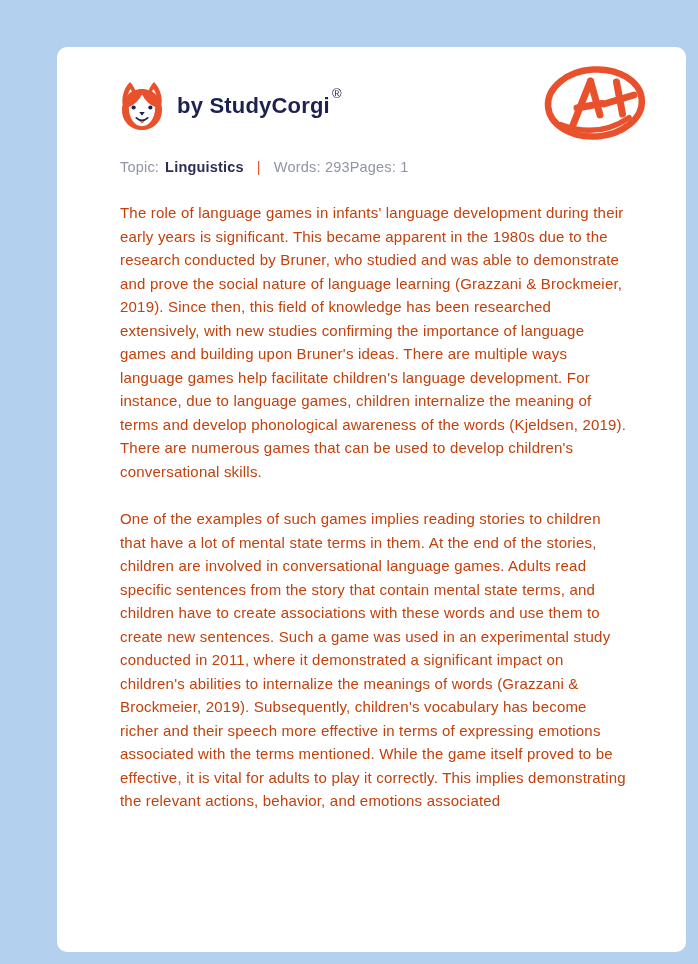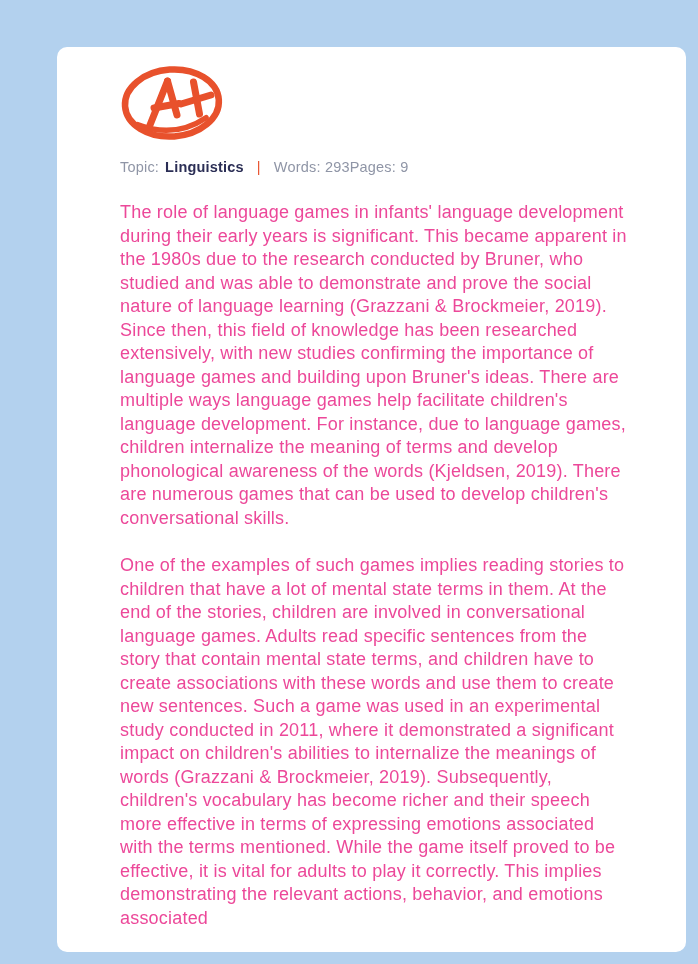--- a/index.html
+++ b/index.html
@@ -74,34 +74,52 @@
     text-decoration: none;
     margin-left: 6px;
   }
   .meta-divider {
     color: #e8512c;
     margin: 0 13px;
   }
   .meta-words { }
   .doc-body { margin-top: 26px; max-width: 509px; }
   .doc-body p {
-    font-size: 18px;
+    font-size: 15px;
     line-height: 23.5px;
     letter-spacing: 0.2px;
-    color: #ec4899;
+    color: #c2410c;
     margin-bottom: 24px;
   }
 </style>
 </head>
 <body>
 
 <div class="card">
 
   <div class="header-row">
 
+    <div class="brand">
+      <span class="corgi-icon">
+        <svg width="44" height="50" viewBox="0 0 44 50" xmlns="http://www.w3.org/2000/svg">
+          <path d="M10 1 C5 6 1.5 14 2.5 23 L17.5 14.5 C15.5 9 13 4 10 1 Z" fill="#e8512c"></path>
+          <path d="M34 1 C39 6 42.5 14 41.5 23 L26.5 14.5 C28.5 9 31 4 34 1 Z" fill="#e8512c"></path>
+          <path d="M10.5 8 C8.5 11 7 15 7 18.8 L13.6 15 C12.6 12.2 11.7 10 10.5 8 Z" fill="#ffffff"></path>
+          <path d="M33.5 8 C35.5 11 37 15 37 18.8 L30.4 15 C31.4 12.2 32.3 10 33.5 8 Z" fill="#ffffff"></path>
+          <path d="M22 8 C34 8 42 17.5 42 29 C42 41 33 49 22 49 C11 49 2 41 2 29 C2 17.5 10 8 22 8 Z" fill="#e8512c"></path>
+          <path d="M22 13.5 C25.2 19.5 29.5 23.8 35.2 26 C35.2 38 29 45.2 22 45.2 C15 45.2 8.8 38 8.8 26 C14.5 23.8 18.8 19.5 22 13.5 Z" fill="#ffffff"></path>
+          <circle cx="13.6" cy="26.5" r="2.1" fill="#1c2150"></circle>
+          <circle cx="30.4" cy="26.5" r="2.1" fill="#1c2150"></circle>
+          <path d="M19.3 31 L24.7 31 L22 34.8 Z" fill="#1c2150"></path>
+          <path d="M16.3 36.8 Q22 42 27.7 36.8" stroke="#1c2150" stroke-width="1.7" fill="none" stroke-linecap="round"></path>
+          <path d="M19.3 39.6 Q22 44.8 24.7 39.6 Q22 41.2 19.3 39.6 Z" fill="#e8512c"></path>
+        </svg>
+      </span>
+      <span><span class="brand-text">by StudyCorgi</span><span class="reg-mark">®</span></span>
+    </div>
 
     <div class="grade-badge" aria-label="A+ grade badge">
       <svg width="104" height="80" viewBox="0 0 104 80" xmlns="http://www.w3.org/2000/svg">
         <g transform="rotate(-4 52 40)">
           <ellipse cx="52" cy="39" rx="47" ry="33.5" fill="none" stroke="#e8512c" stroke-width="6.5"></ellipse>
           <path d="M16 58 Q52 75 85 56" stroke="#e8512c" stroke-width="5.5" fill="none" stroke-linecap="round"></path>
         </g>
         <g stroke="#e8512c" stroke-width="7" stroke-linecap="round" fill="none">
           <path d="M30 61 L47.5 17"></path>
           <path d="M47.5 17 L57 51"></path>
@@ -113,21 +131,21 @@
     </div>
 
   </div>
 
 
   <div class="meta-row">
     <span class="meta-label">Topic:</span>
     <a class="topic-link" href="#">Linguistics</a>
     <span class="meta-divider">|</span>
     <span class="meta-words">Words: 293</span>
-    <span class="meta-pages">Pages: 9</span>
+    <span class="meta-pages">Pages: 1</span>
   </div>
 
   <div class="doc-body">
     <p>The role of language games in infants' language development during their early years is significant. This became apparent in the 1980s due to the research conducted by Bruner, who studied and was able to demonstrate and prove the social nature of language learning (Grazzani &amp; Brockmeier, 2019). Since then, this field of knowledge has been researched extensively, with new studies confirming the importance of language games and building upon Bruner's ideas. There are multiple ways language games help facilitate children's language development. For instance, due to language games, children internalize the meaning of terms and develop phonological awareness of the words (Kjeldsen, 2019). There are numerous games that can be used to develop children's conversational skills.</p>
     <p>One of the examples of such games implies reading stories to children that have a lot of mental state terms in them. At the end of the stories, children are involved in conversational language games. Adults read specific sentences from the story that contain mental state terms, and children have to create associations with these words and use them to create new sentences. Such a game was used in an experimental study conducted in 2011, where it demonstrated a significant impact on children's abilities to internalize the meanings of words (Grazzani &amp; Brockmeier, 2019). Subsequently, children's vocabulary has become richer and their speech more effective in terms of expressing emotions associated with the terms mentioned. While the game itself proved to be effective, it is vital for adults to play it correctly. This implies demonstrating the relevant actions, behavior, and emotions associated</p>
   </div>
 
 </div>
 
 </body></html>

